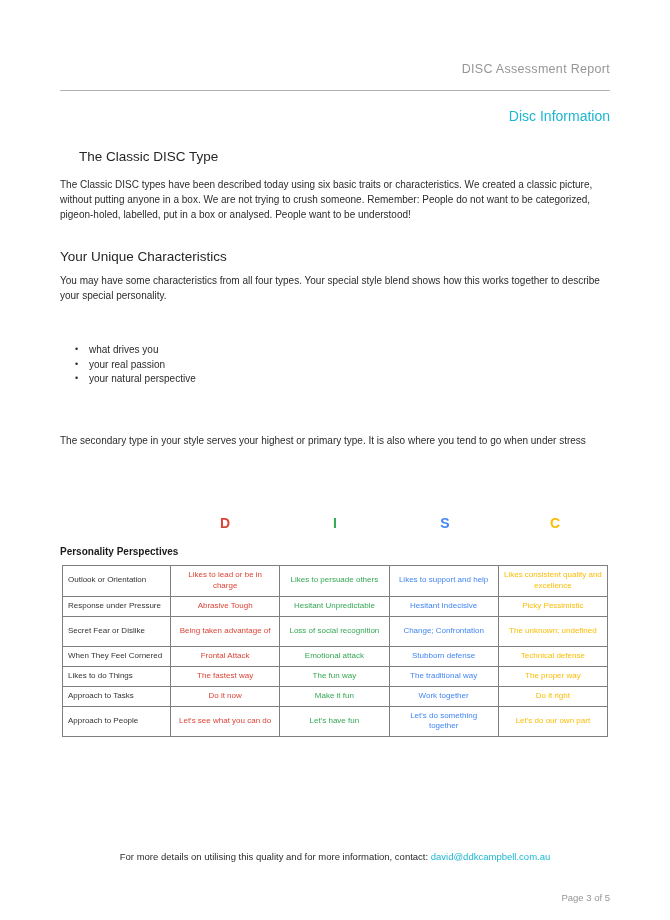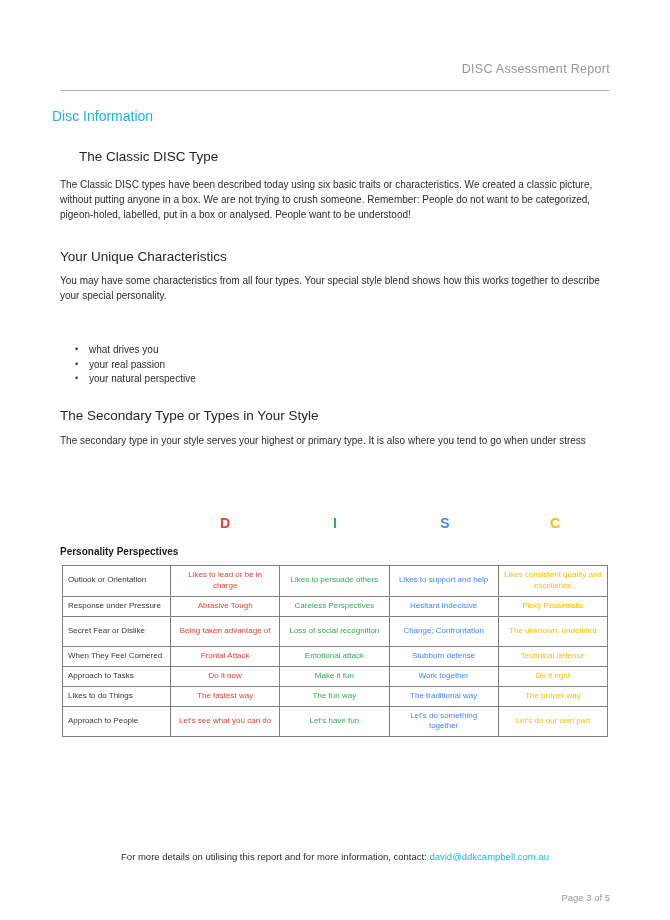--- a/index.html
+++ b/index.html
@@ -19,22 +19,22 @@
     font-size: 12.5px;
     color: #969696;
     letter-spacing: 0.3px;
   }
   .header-rule {
     top: 90px; left: 60px;
     width: 550px; height: 1px;
     background: #b3b3b3;
   }
   .page-title {
-    top: 108px; left: 52px; width: 550px;
-    text-align: left;
+    top: 108px; left: 60px; width: 550px;
+    text-align: right;
     font-size: 14px;
     color: #1db6d2;
   }
 
   .section-heading {
     left: 60px; width: 550px;
     font-size: 13.5px;
     color: #262626;
   }
   .body-text {
@@ -144,21 +144,20 @@
 
   <div class="abs section-heading h-unique">Your Unique Characteristics</div>
   <div class="abs body-text p-unique">You may have some characteristics from all four types. Your special style blend shows how this works together to describe your special personality.</div>
 
   <ul class="abs bullet-list">
     <li>what drives you</li>
     <li>your real passion</li>
     <li>your natural perspective</li>
   </ul>
 
-  <div class="abs section-heading h-secondary">The Secondary Type or Types in Your Style</div>
   <div class="abs body-text p-secondary">The secondary type in your style serves your highest or primary type. It is also where you tend to go when under stress</div>
 
   <div class="abs disc-letters">
     <span class="letter letter-d">D</span>
     <span class="letter letter-i">I</span>
     <span class="letter letter-s">S</span>
     <span class="letter letter-c">C</span>
   </div>
 
   <div class="abs table-title">Personality Perspectives</div>
@@ -175,61 +174,61 @@
       <tr class="tall">
         <td class="cell-label">Outlook or Orientation</td>
         <td class="cell-data cell-d">Likes to lead or be in charge</td>
         <td class="cell-data cell-i">Likes to persuade others</td>
         <td class="cell-data cell-s">Likes to support and help</td>
         <td class="cell-data cell-c">Likes consistent quality and excellence</td>
       </tr>
       <tr class="short">
         <td class="cell-label">Response under Pressure</td>
         <td class="cell-data cell-d">Abrasive Tough</td>
-        <td class="cell-data cell-i">Careless Perspectives</td>
+        <td class="cell-data cell-i">Hesitant Unpredictable</td>
         <td class="cell-data cell-s">Hesitant Indecisive</td>
         <td class="cell-data cell-c">Picky Pessimistic</td>
       </tr>
       <tr class="tall">
         <td class="cell-label">Secret Fear or Dislike</td>
         <td class="cell-data cell-d">Being taken advantage of</td>
         <td class="cell-data cell-i">Loss of social recognition</td>
         <td class="cell-data cell-s">Change; Confrontation</td>
         <td class="cell-data cell-c">The unknown; undefined</td>
       </tr>
       <tr class="short">
         <td class="cell-label">When They Feel Cornered</td>
         <td class="cell-data cell-d">Frontal Attack</td>
         <td class="cell-data cell-i">Emotional attack</td>
         <td class="cell-data cell-s">Stubborn defense</td>
         <td class="cell-data cell-c">Technical defense</td>
       </tr>
       <tr class="short">
+        <td class="cell-label">Likes to do Things</td>
+        <td class="cell-data cell-d">The fastest way</td>
+        <td class="cell-data cell-i">The fun way</td>
+        <td class="cell-data cell-s">The traditional way</td>
+        <td class="cell-data cell-c">The proper way</td>
+      </tr>
+      <tr class="short">
         <td class="cell-label">Approach to Tasks</td>
         <td class="cell-data cell-d">Do it now</td>
         <td class="cell-data cell-i">Make it fun</td>
         <td class="cell-data cell-s">Work together</td>
         <td class="cell-data cell-c">Do it right</td>
-      </tr>
-      <tr class="short">
-        <td class="cell-label">Likes to do Things</td>
-        <td class="cell-data cell-d">The fastest way</td>
-        <td class="cell-data cell-i">The fun way</td>
-        <td class="cell-data cell-s">The traditional way</td>
-        <td class="cell-data cell-c">The proper way</td>
       </tr>
       <tr class="tall">
         <td class="cell-label">Approach to People</td>
         <td class="cell-data cell-d">Let's see what you can do</td>
         <td class="cell-data cell-i">Let's have fun</td>
         <td class="cell-data cell-s">Let's do something together</td>
         <td class="cell-data cell-c">Let's do our own part</td>
       </tr>
     </tbody>
   </table>
 
   <div class="abs footer-contact">
-    <span>For more details on utilising this report and for more information, contact:</span>
+    <span>For more details on utilising this quality and for more information, contact:</span>
     <a href="#">david@ddkcampbell.com.au</a>
   </div>
   <div class="abs page-number">Page 3 of 5</div>
 
 </div>
 
 </body></html>

